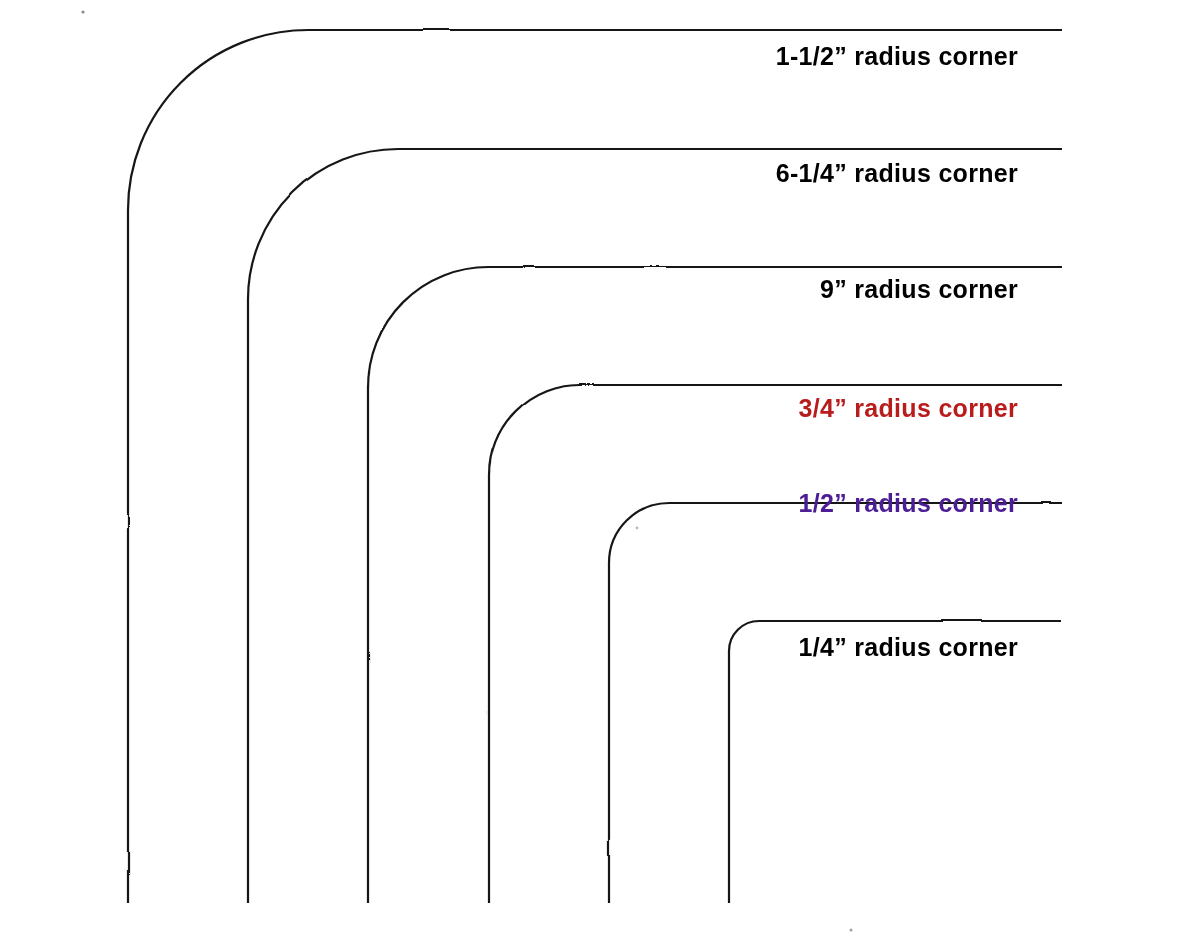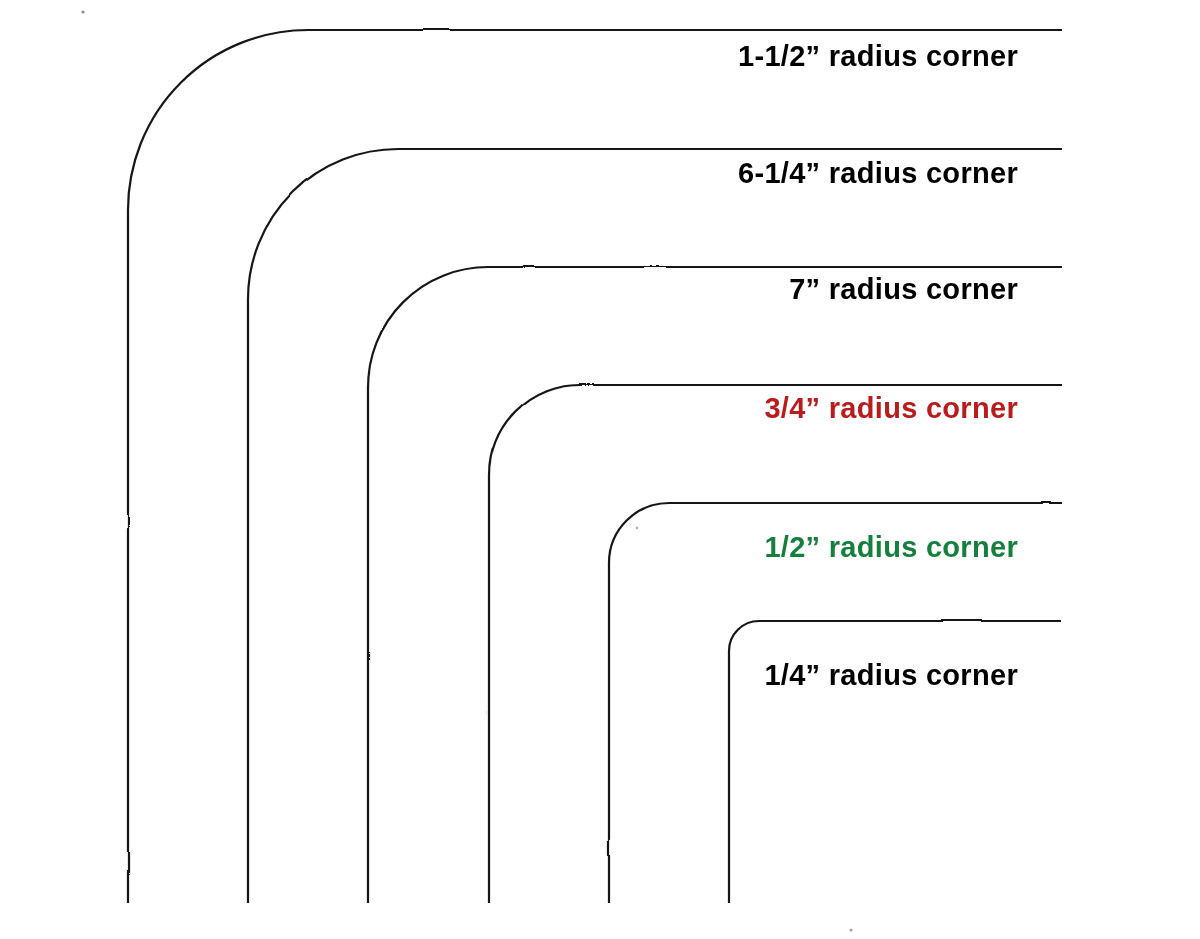--- a/index.html
+++ b/index.html
@@ -20,21 +20,21 @@
     left: 0;
     top: 0;
     width: 1200px;
     height: 939px;
   }
   .radius-label {
     position: absolute;
     right: 182px;
     height: 30px;
     line-height: 30px;
-    font-size: 29px;
+    font-size: 25px;
     font-weight: 700;
     letter-spacing: 0.3px;
     color: #000000;
     white-space: nowrap;
     text-align: right;
   }
 </style>
 </head>
 <body>
 
@@ -57,18 +57,18 @@
       </g>
     <g id="artifacts">
         <circle cx="83" cy="12" r="1.6" fill="#8a8a8a"></circle>
         <circle cx="637" cy="528" r="1.4" fill="#b8b8b8"></circle>
         <circle cx="851" cy="930" r="1.5" fill="#a0a0a0"></circle>
       </g>
   </svg>
 
   <div class="radius-label" style="top: 41px; right: 182px; color: rgb(0, 0, 0);">1-1/2” radius corner</div>
   <div class="radius-label" style="top: 158px; right: 182px; color: rgb(0, 0, 0);">6-1/4” radius corner</div>
-  <div class="radius-label" style="top: 274px; right: 182px; color: rgb(0, 0, 0);">7” radius corner</div>
+  <div class="radius-label" style="top: 274px; right: 182px; color: rgb(0, 0, 0);">9” radius corner</div>
   <div class="radius-label" style="top: 393px; right: 182px; color: #b91c1c;">3/4” radius corner</div>
-  <div class="radius-label" style="top: 532px; right: 182px; color: #15803d;">1/2” radius corner</div>
-  <div class="radius-label" style="top: 632px; right: 182px; color: rgb(0, 0, 0); margin-top: 28px;">1/4” radius corner</div>
+  <div class="radius-label" style="top: 488px; right: 182px; color: #4c1d95;">1/2” radius corner</div>
+  <div class="radius-label" style="top: 632px; right: 182px; color: rgb(0, 0, 0);">1/4” radius corner</div>
 
 </div>
 
 </body></html>

